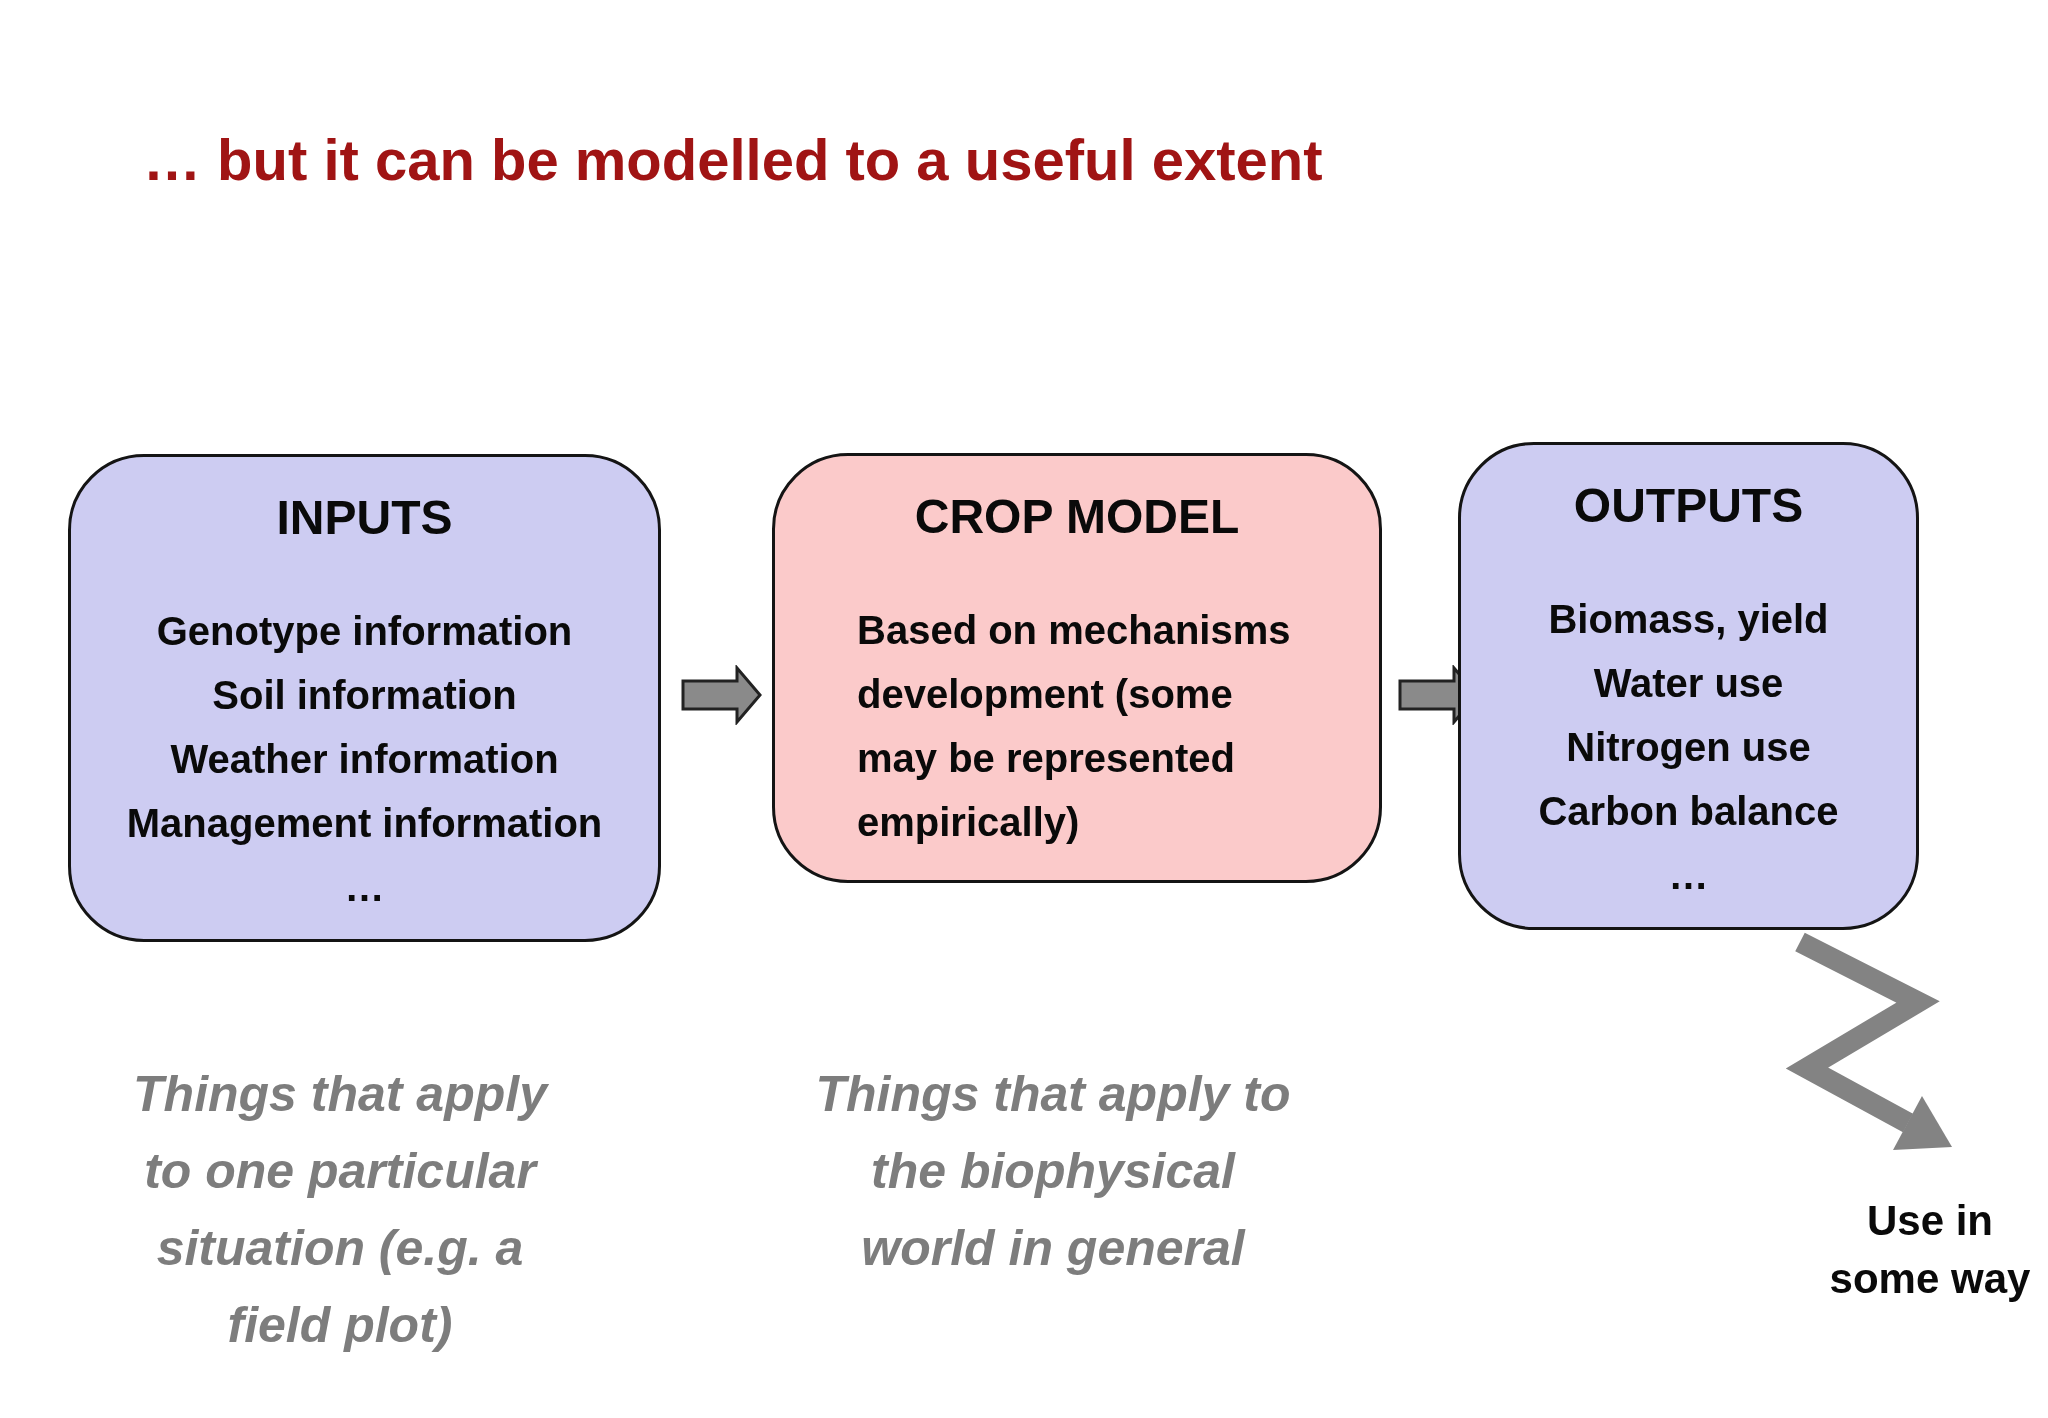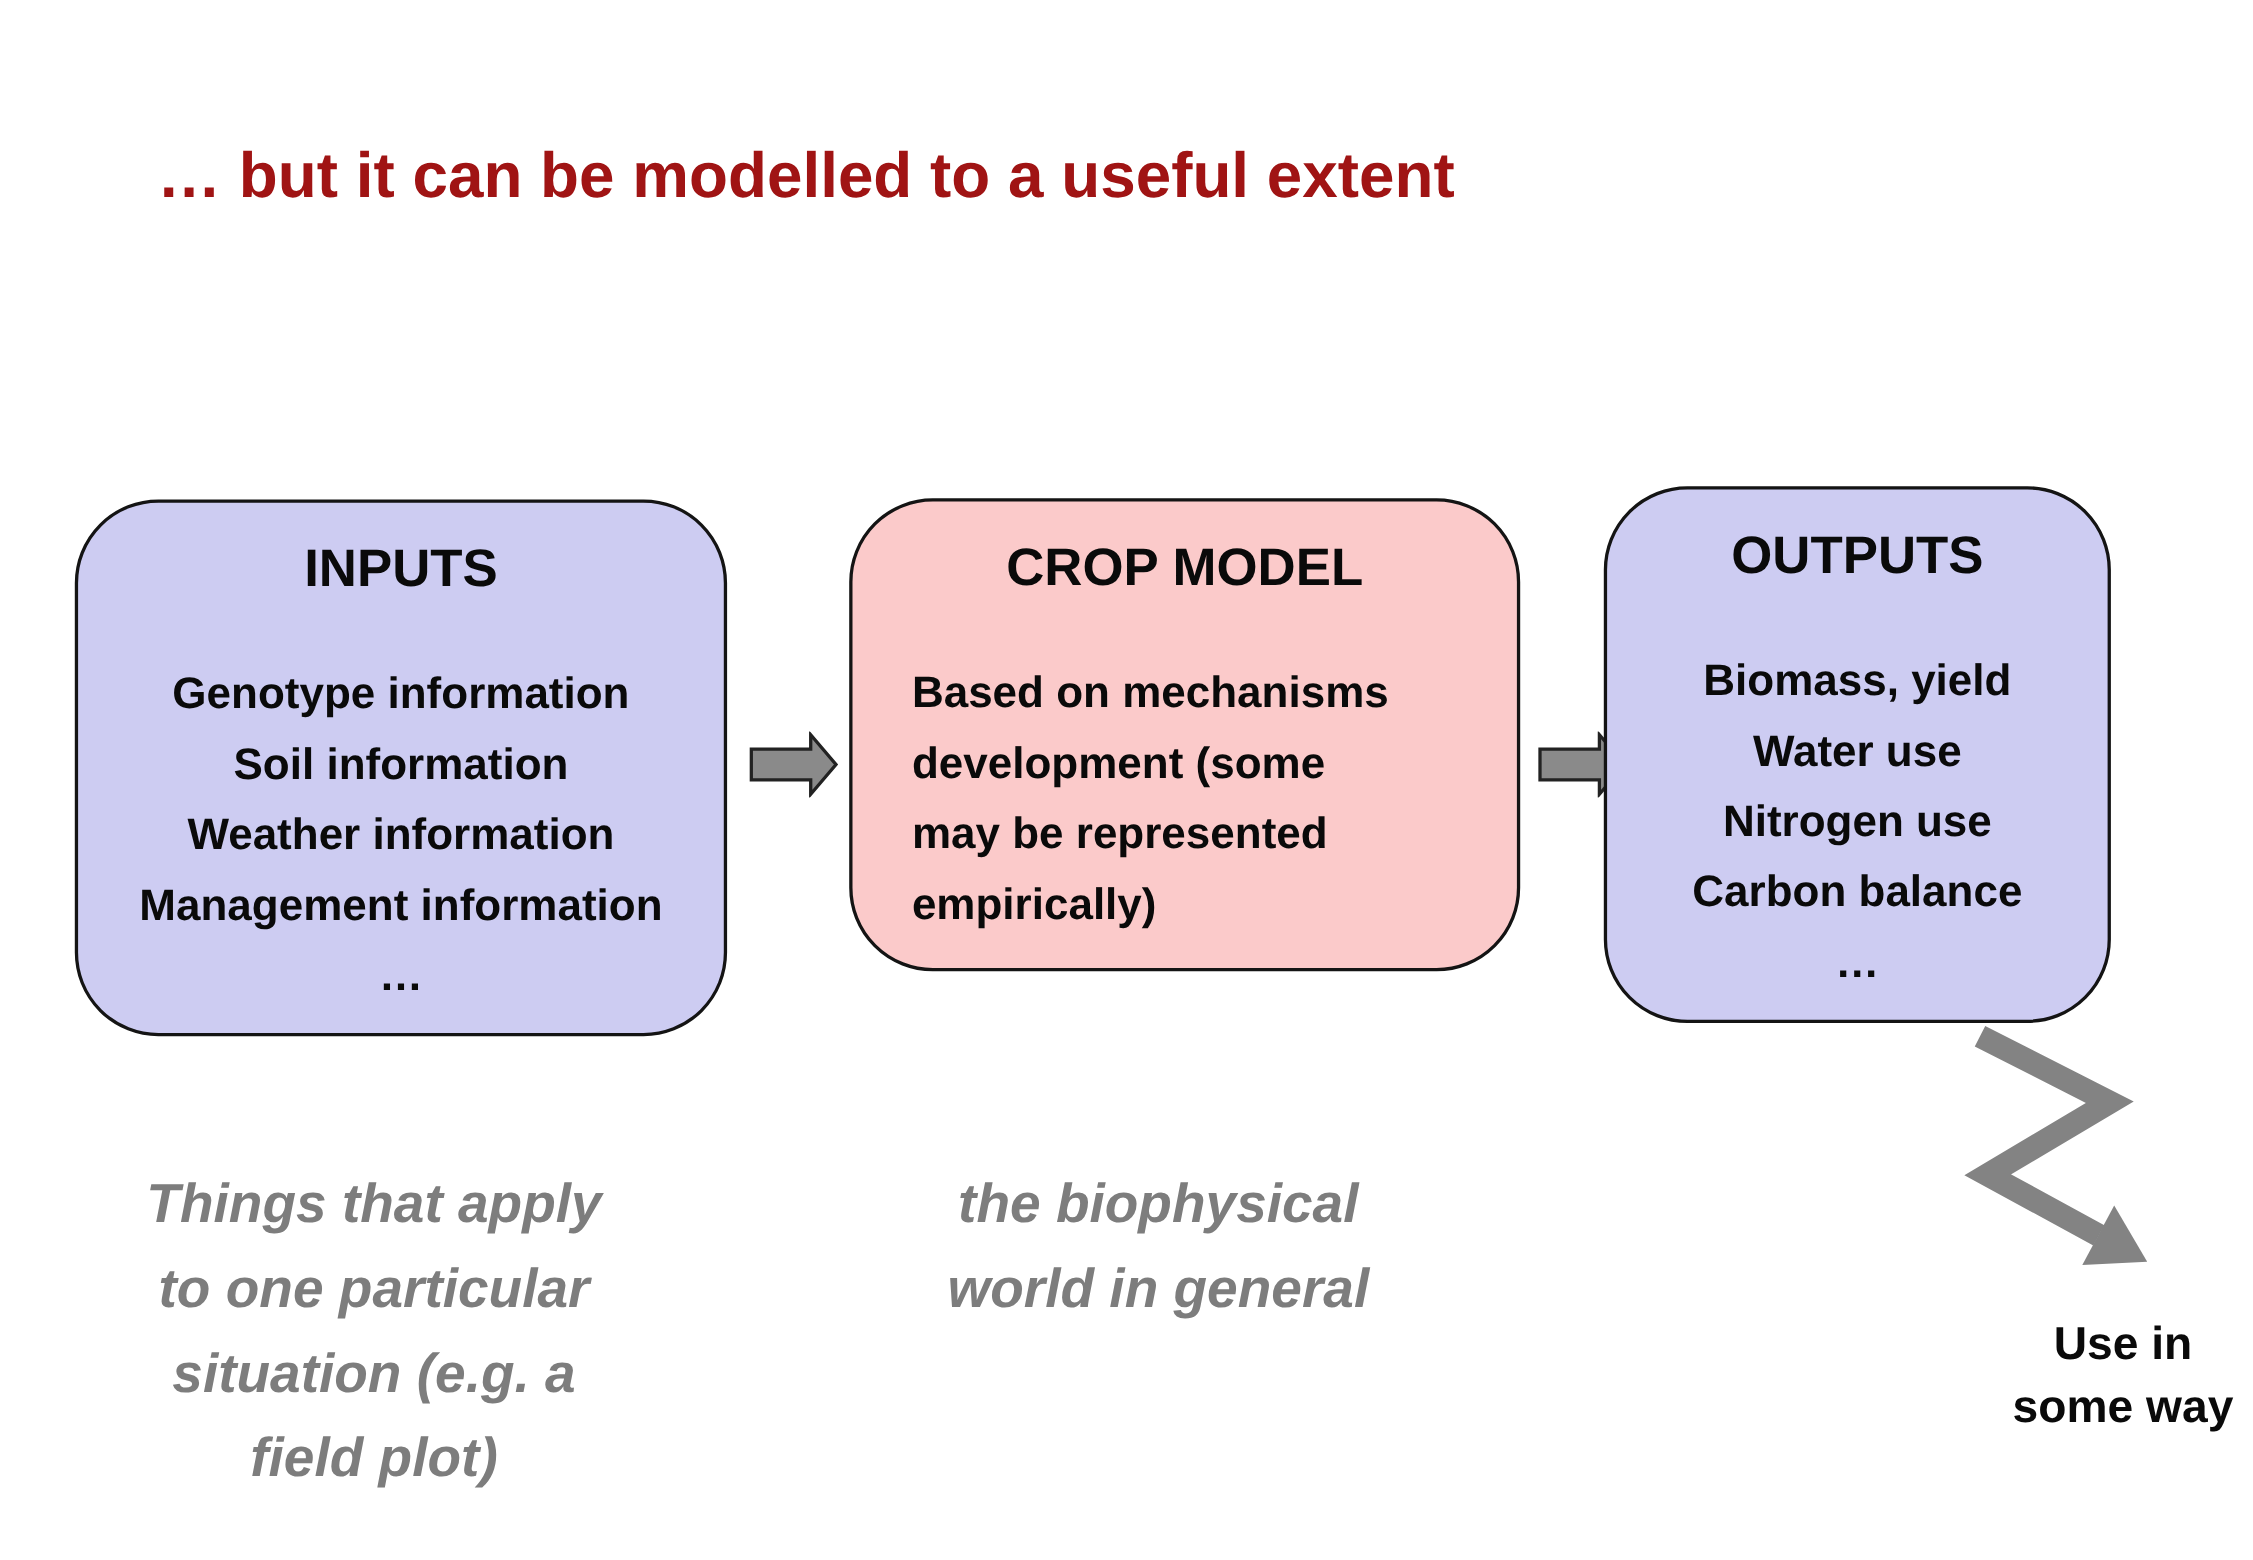--- a/index.html
+++ b/index.html
@@ -48,21 +48,21 @@
   .box-body {
     margin-top: 56px;
     font-size: 40px;
     line-height: 64px;
   }
   #inputs-box   { left: 68px;   top: 454px; width: 593px; height: 488px; background: var(--lavender); }
   #crop-box     { left: 772px;  top: 453px; width: 610px; height: 430px; background: var(--pink); }
   #outputs-box  { left: 1458px; top: 442px; width: 461px; height: 488px; background: var(--lavender); }
   #crop-box .box-body {
     text-align: left;
-    padding-left: 54px;
+    padding-left: 82px;
     padding-right: 24px;
   }
   .flow-arrow {
     position: absolute;
     width: 82px;
     height: 60px;
   }
   #flow-arrow-1 { left: 681px;  top: 665px; }
   #flow-arrow-2 { left: 1398px; top: 665px; }
   .caption {
@@ -146,20 +146,21 @@
   </svg>
 
   <div class="caption" id="caption-inputs">
     <div>Things that apply</div>
     <div>to one particular</div>
     <div>situation (e.g. a</div>
     <div>field plot)</div>
   </div>
 
   <div class="caption" id="caption-crop">
+    <div>Things that apply to</div>
     <div>the biophysical</div>
     <div>world in general</div>
   </div>
 
   <div class="use-note">
     <div>Use in</div>
     <div>some way</div>
   </div>
 
 </div>

